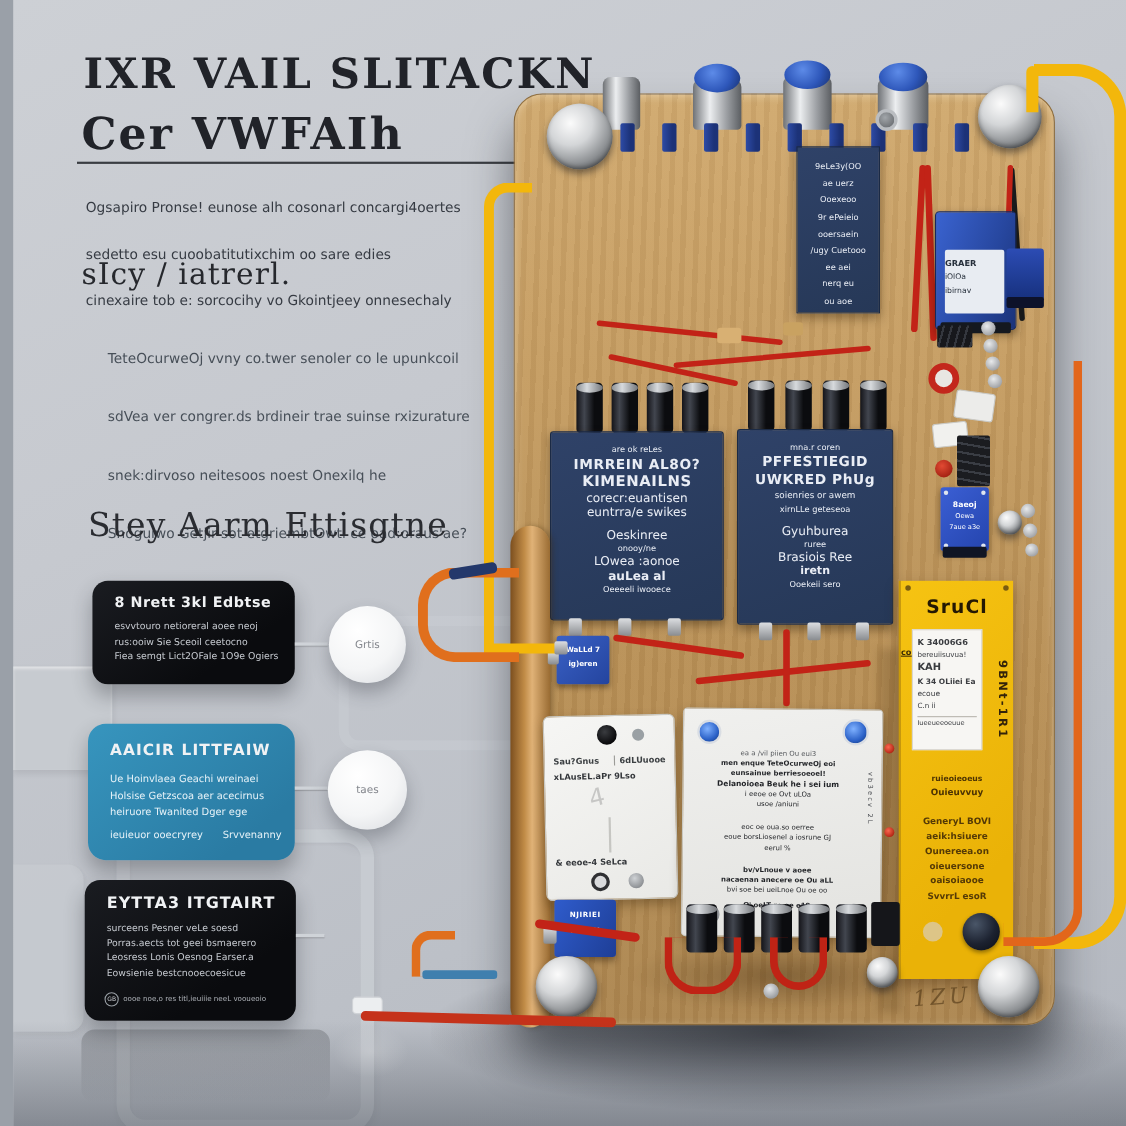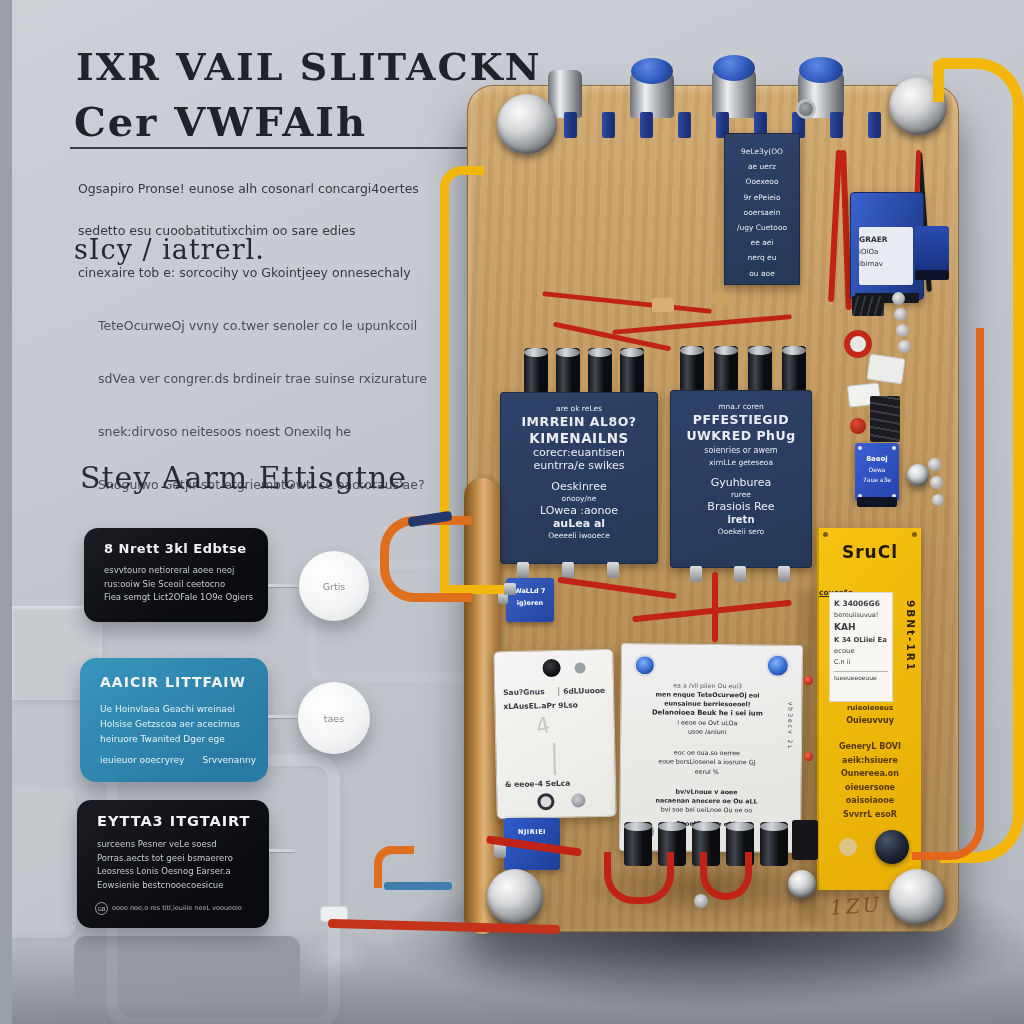--- a/index.html
+++ b/index.html
@@ -268,21 +268,21 @@
   </div>
 
   <div class="t" style="left:792px;top:676px;width:9px;height:9px;border-radius:50%;background:radial-gradient(circle at 40% 35%,#ff6a52,#a00e00);"></div>
   <div class="t" style="left:792px;top:752px;width:9px;height:9px;border-radius:50%;background:radial-gradient(circle at 40% 35%,#ff6a52,#a00e00);"></div>
 
   <div class="t" style="left:805px;top:528px;width:102px;height:362px;background:linear-gradient(135deg,#f6c312,#eab207 75%);border-left:2px solid #c99a08;box-shadow:0 6px 12px rgba(60,35,5,.35);">
     <div class="t" style="left:4px;top:4px;width:5px;height:5px;border-radius:50%;background:#7a5c10;"></div>
     <div class="t" style="right:4px;top:4px;width:5px;height:5px;border-radius:50%;background:#7a5c10;"></div>
     <div class="t" style="left:0;top:14px;width:100%;text-align:center;font-size:17px;font-weight:bold;color:#241803;letter-spacing:1px;">SruCl</div>
     <div class="t" style="left:0;top:60px;width:100%;text-align:left;font-size:7.5px;font-weight:bold;color:#3d2c05;text-decoration:underline;">couer4o</div>
-    <div class="t" style="left:10px;top:64px;width:64px;height:110px;background:#f7f6f3;border:1px solid #d9d6cf;padding:5px 4px;box-sizing:border-box;color:#3a3c40;">
+    <div class="t" style="left:10px;top:44px;width:64px;height:110px;background:#f7f6f3;border:1px solid #d9d6cf;padding:5px 4px;box-sizing:border-box;color:#3a3c40;">
       <div style="font-size:7.5px;font-weight:bold;line-height:12px;">K 34006G6</div>
       <div style="font-size:6.5px;line-height:11px;">bereuiisuvua!</div>
       <div style="font-size:9px;font-weight:bold;line-height:13px;">KAH</div>
       <div style="font-size:6.8px;font-weight:bold;line-height:12px;">K 34 OLiiei Ea</div>
       <div style="font-size:6.8px;line-height:11px;">ecoue</div>
       <div style="font-size:6.5px;line-height:11px;">C.n ii</div>
       <div style="font-size:6px;line-height:12px;border-top:1px solid #b9b6ae;margin-top:3px;">Iueeueeoeuue</div>
     </div>
     <div class="t vtext" style="right:4px;top:72px;font-size:10.5px;font-weight:bold;color:#33230a;letter-spacing:2px;">9BNt-1R1</div>
     <div class="t" style="left:0;top:176px;width:100%;text-align:center;font-size:7px;font-weight:bold;color:#4c3303;">ruieoieoeus</div>

